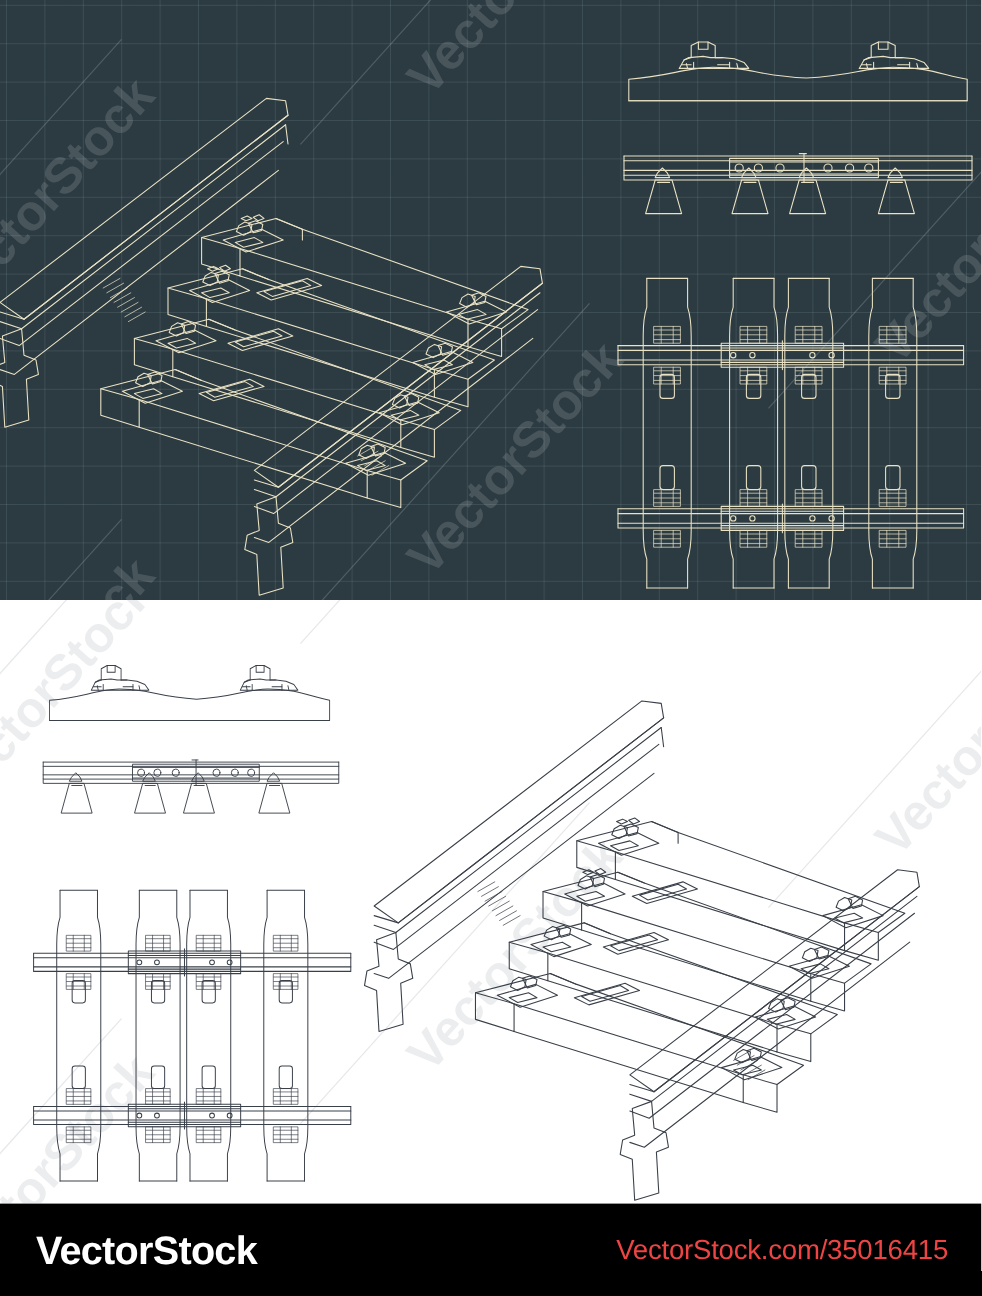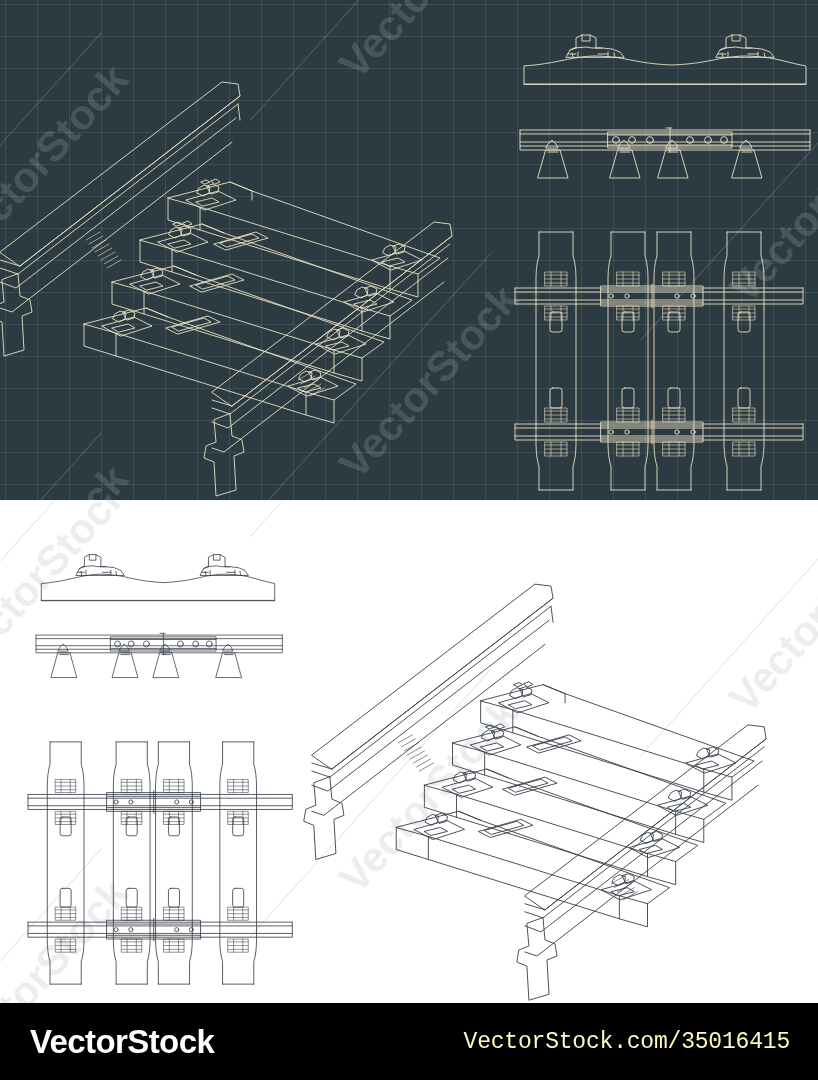--- a/index.html
+++ b/index.html
@@ -76,25 +76,25 @@
     color: #ffffff;
     font-size: 33px;
     font-weight: 700;
     letter-spacing: -0.6px;
     font-family: "Liberation Sans", sans-serif;
   }
   #footer-url {
     position: absolute;
     right: 28px; top: 50%;
     transform: translateY(-50%);
-    color: #fef9c3;
+    color: #ef4444;
     font-size: 23px;
     font-weight: 400;
     letter-spacing: -0.2px;
-    font-family: Liberation Mono, monospace;
+    font-family: Liberation Sans, sans-serif;
   }
 
   
   .dwg { position: absolute; }
   .dwg svg { display: block; overflow: visible; }
 
   .stroke-dark  { stroke: #e9e2c4; fill: none; stroke-width: 0.9; stroke-linejoin: round; stroke-linecap: round; }
   .stroke-dark-thin { stroke: #e9e2c4; fill: none; stroke-width: 0.6; }
   .stroke-light { stroke: #3a4049; fill: none; stroke-width: 0.9; stroke-linejoin: round; stroke-linecap: round; }
   .stroke-light-thin { stroke: #3a4049; fill: none; stroke-width: 0.6; }

